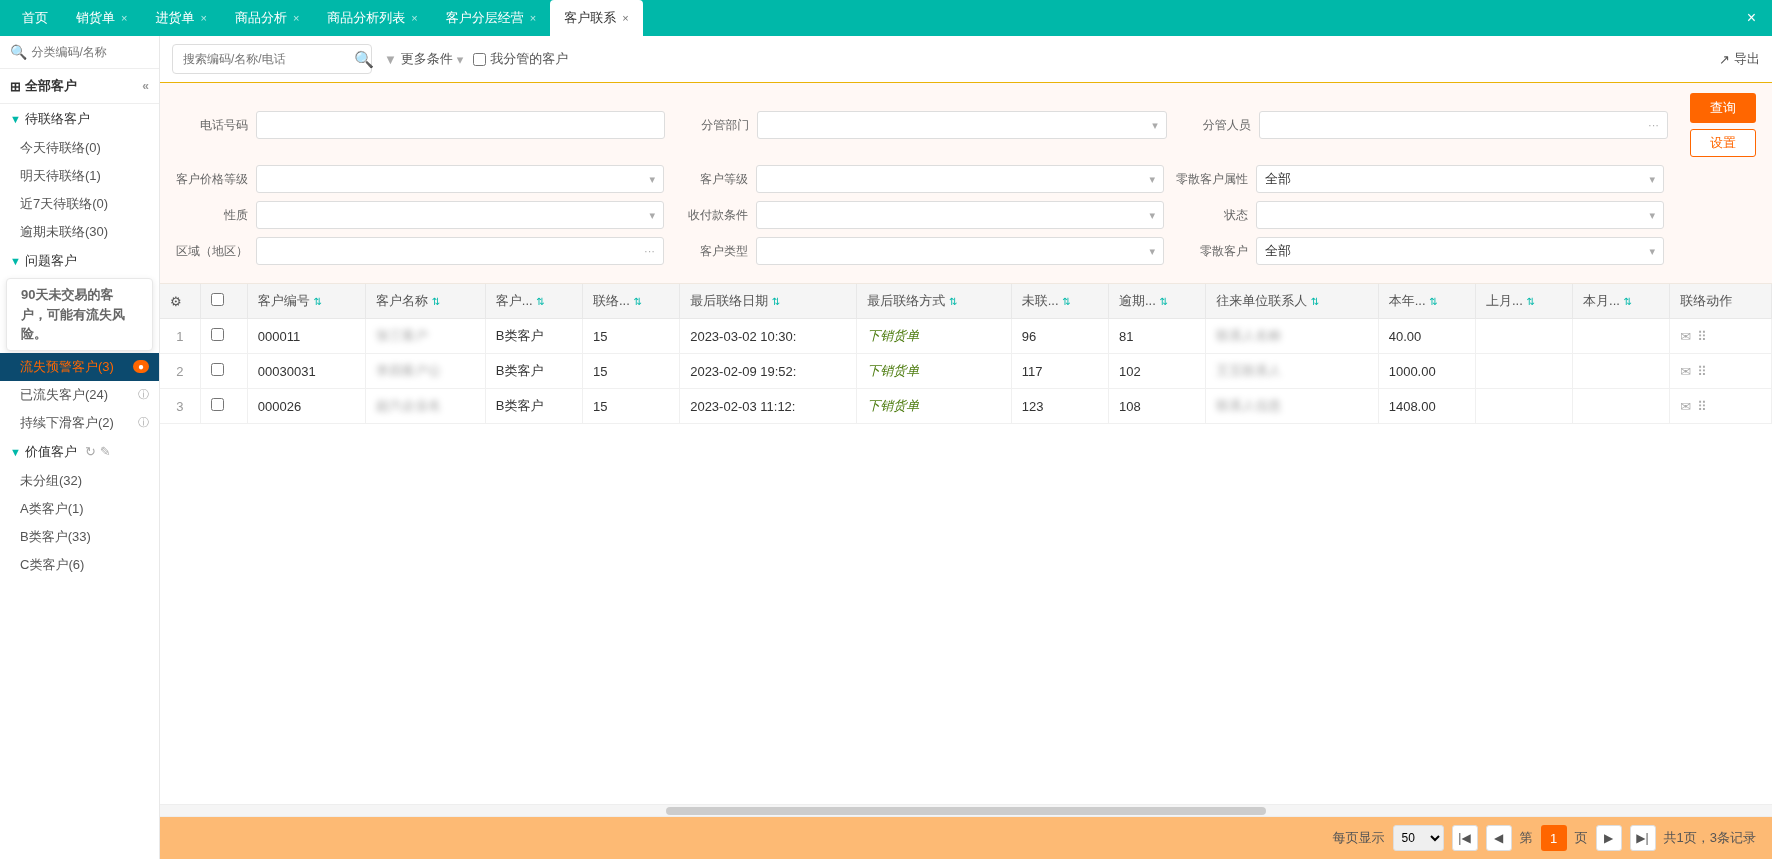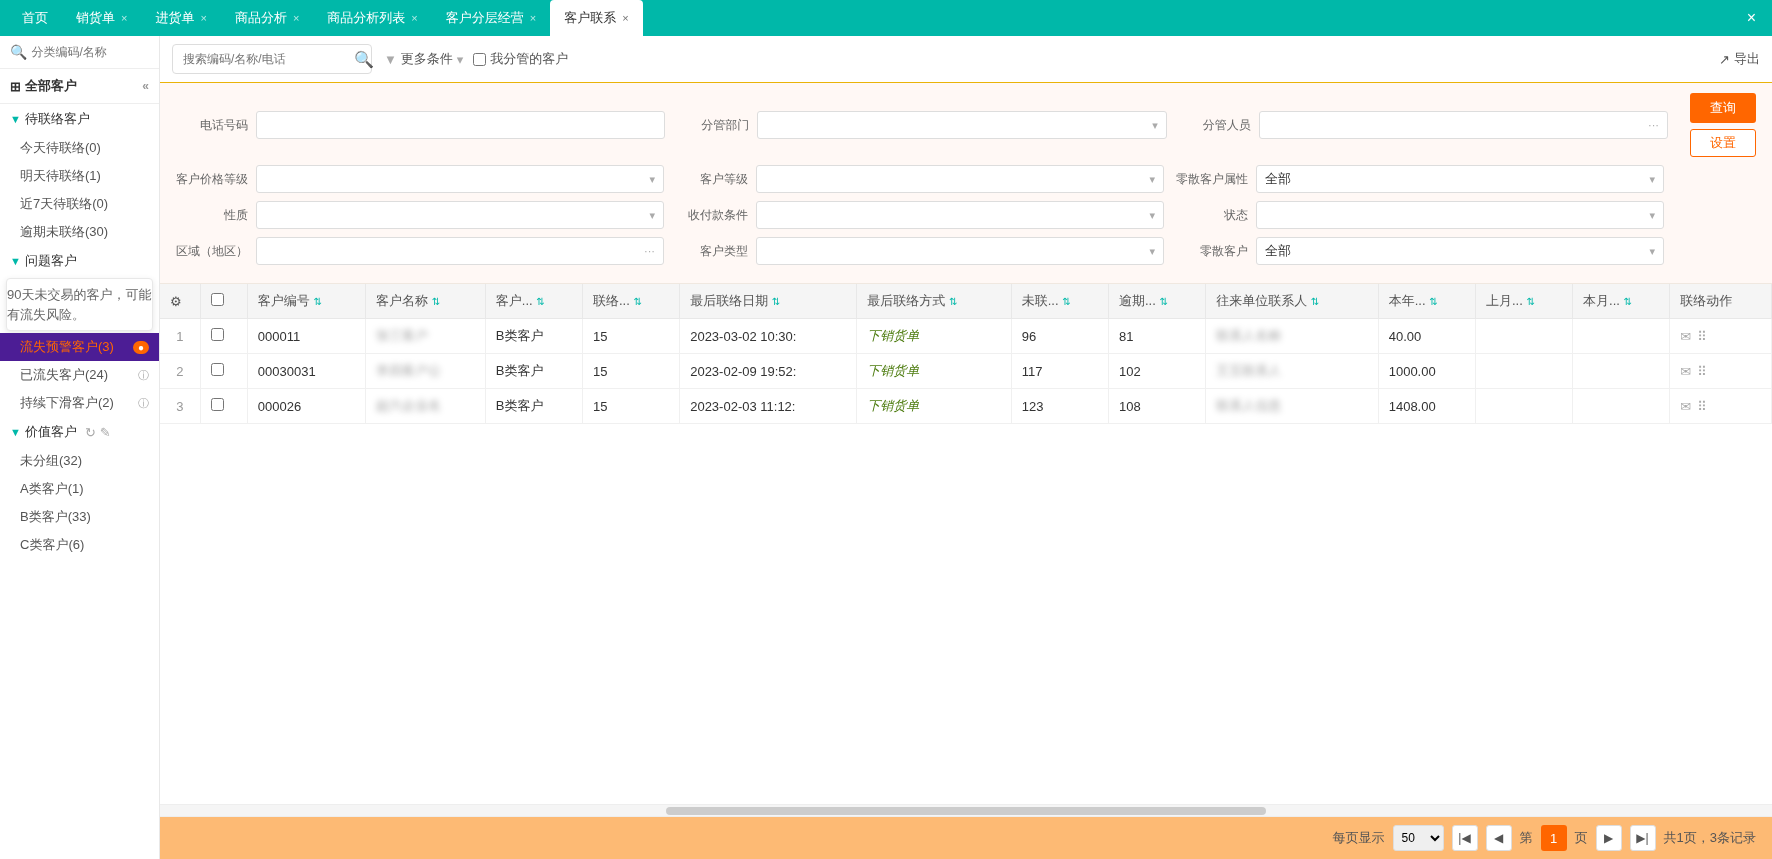--- a/index.html
+++ b/index.html
@@ -104,45 +104,46 @@
       padding: 5px 10px 5px 20px;
       color: #555;
       font-size: 12px;
       cursor: pointer;
       display: flex;
       align-items: center;
       justify-content: space-between;
     }
     .sidebar-item.active {
       color: #ff6600;
-      background: #4c1d95;
+      background: #0c4a6e;
     }
     .sidebar-item.active .item-text { color: #ff6600; }
     .sidebar-item .item-badge {
       display: inline-flex;
       align-items: center;
       justify-content: center;
       background: #ff6600;
       color: #fff;
       border-radius: 10px;
       font-size: 10px;
       padding: 1px 5px;
       min-width: 16px;
     }
     .sidebar-item .item-icons { display: flex; gap: 3px; color: #aaa; font-size: 11px; }
     .tooltip-box {
       background: #fff;
       border: 1px solid #e8e8e8;
       border-radius: 4px;
-      padding: 6px 0;
+      padding: 6px 14px;
       font-size: 12px;
       color: #666;
       margin: 2px 6px;
       box-shadow: 0 2px 6px rgba(0,0,0,0.1);
       line-height: 1.5;
+      font-weight: bold;
     }
 
     
     .content-area {
       flex: 1;
       display: flex;
       flex-direction: column;
       overflow: hidden;
       background: #fff;
     }

